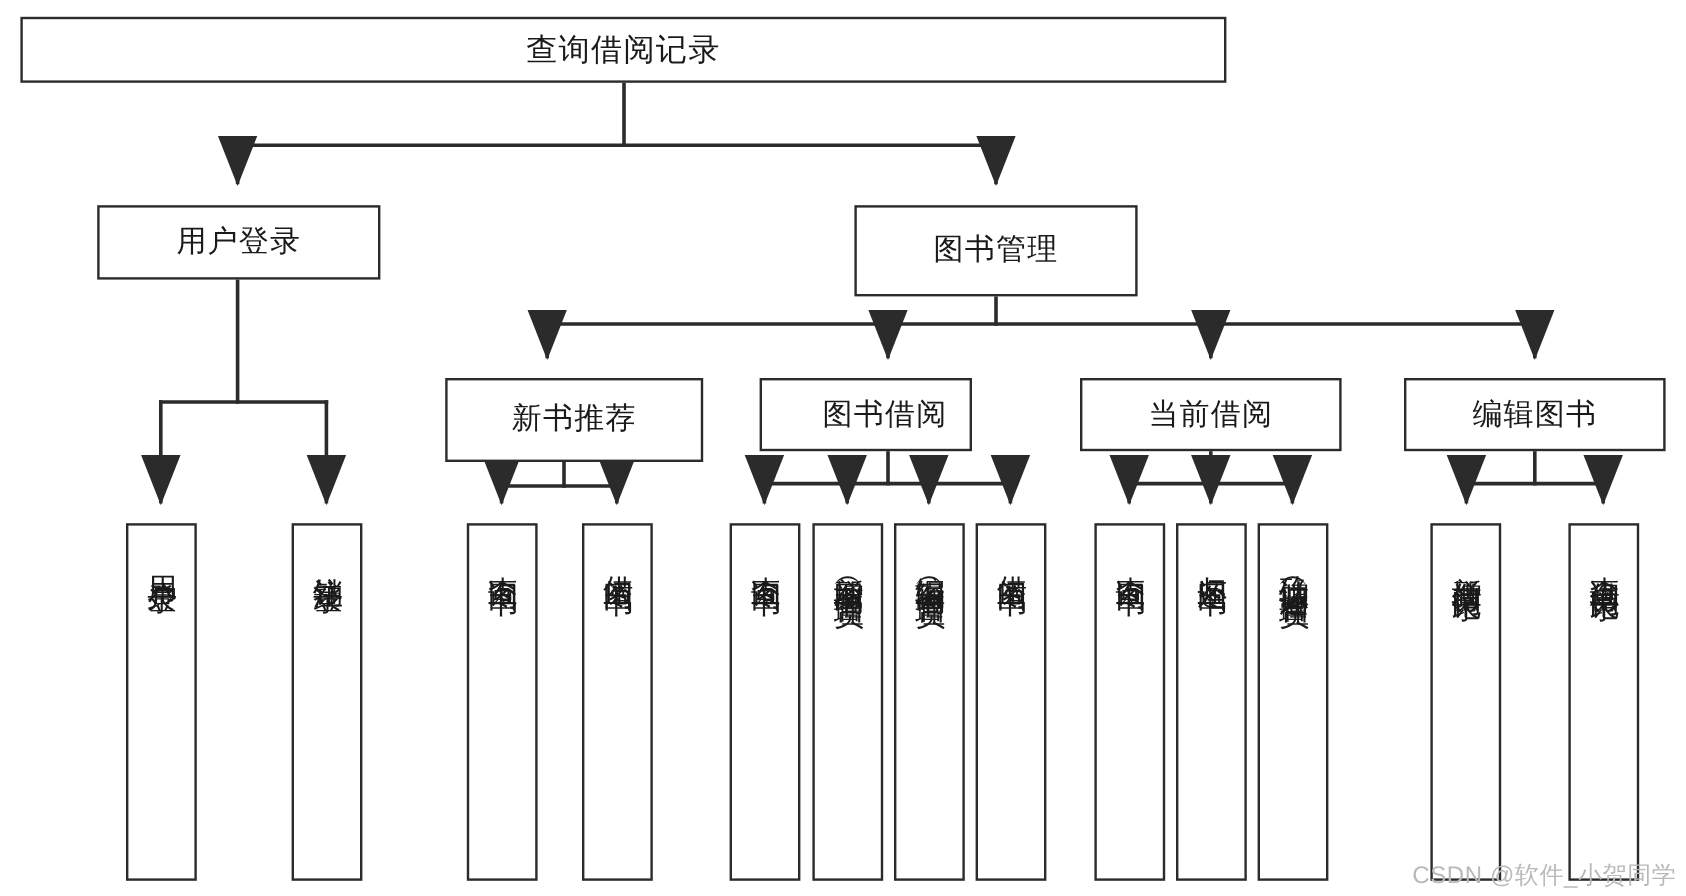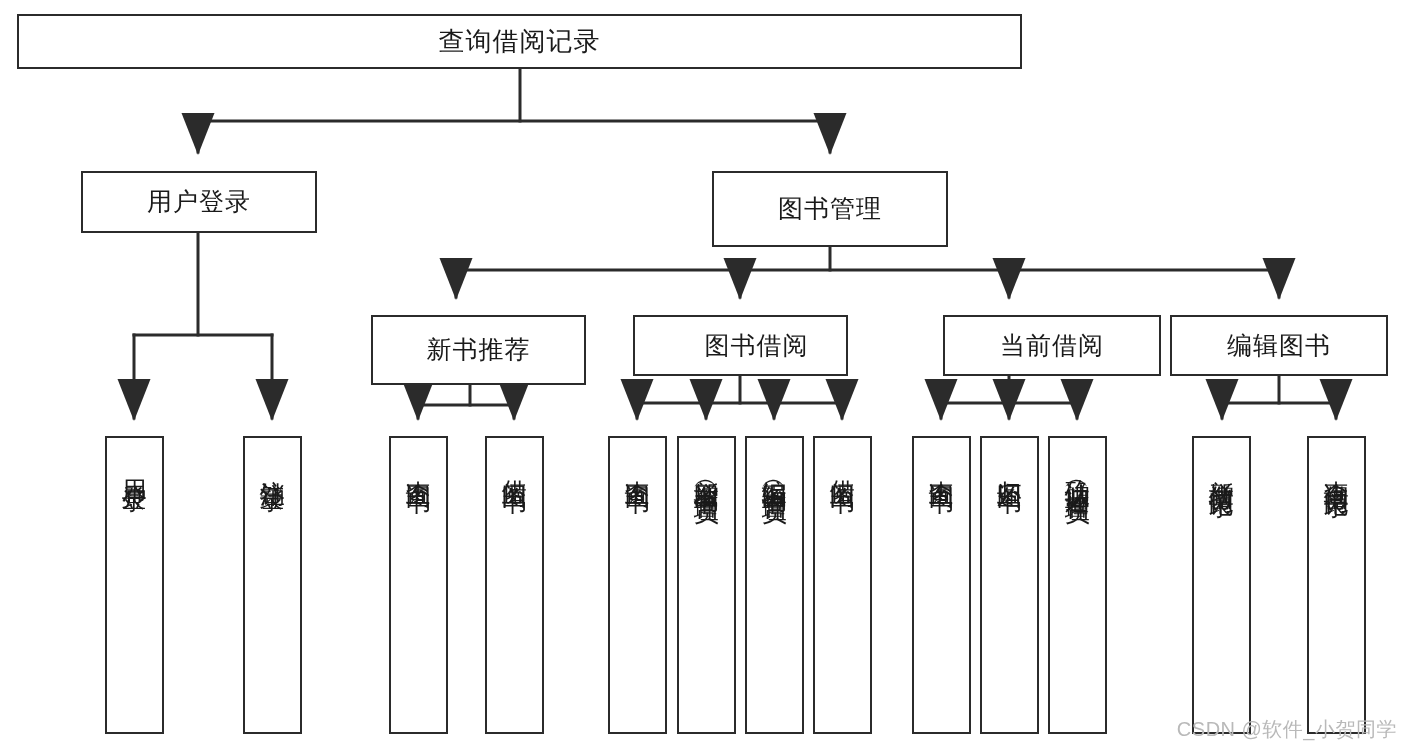--- a/index.html
+++ b/index.html
@@ -139,24 +139,24 @@
   <div class="node horiz" style="left:81px; top:171px; width:236px; height:62px;">
     <span class="label">用户登录</span>
   </div>
   <div class="node horiz" style="left:712px; top:171px; width:236px; height:76px;">
     <span class="label">图书管理</span>
   </div>
 
   <div class="node horiz" style="left:371px; top:315px; width:215px; height:70px;justify-content:center;">
     <span class="label">新书推荐</span>
   </div>
-  <div class="node horiz" style="left:633px; top:315px; width:215px; height:61px;padding-left:32px;">
+  <div class="node horiz" style="left:633px; top:315px; width:177px; height:61px;padding-left:32px;">
     <span class="label">图书借阅</span>
   </div>
-  <div class="node horiz" style="left:900px; top:315px; width:218px; height:61px;margin-left:43px;">
+  <div class="node horiz" style="left:900px; top:315px; width:218px; height:61px;">
     <span class="label">当前借阅</span>
   </div>
   <div class="node horiz" style="left:1170px; top:315px; width:218px; height:61px;">
     <span class="label">编辑图书</span>
   </div>
 
   <div class="node vert" style="left:105px; top:436px; width:59px; height:298px;">
     <span class="label">用户登录</span>
   </div>
   <div class="node vert" style="left:243px; top:436px; width:59px; height:298px;">

